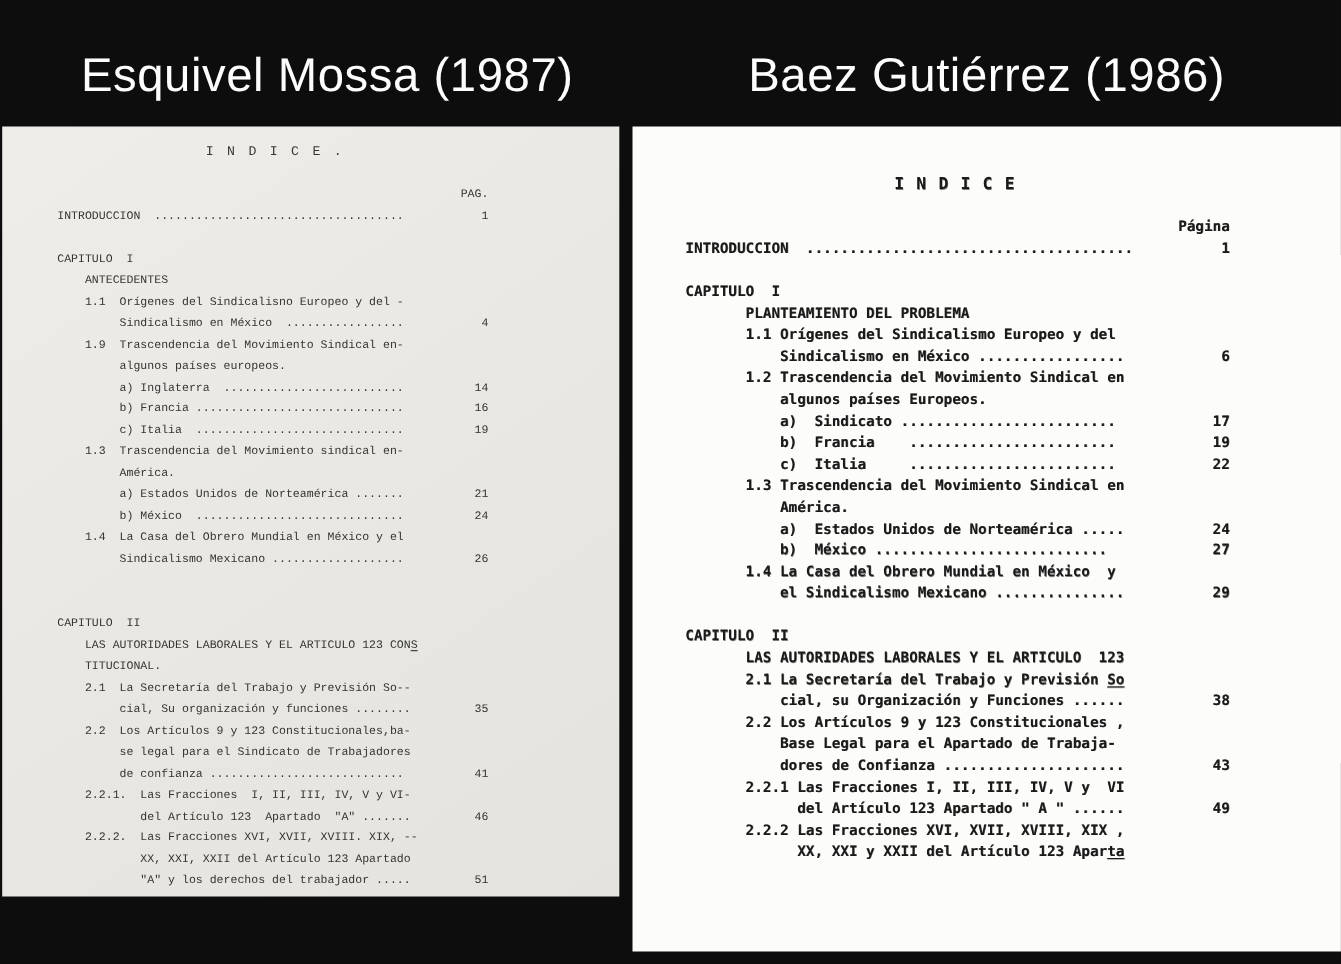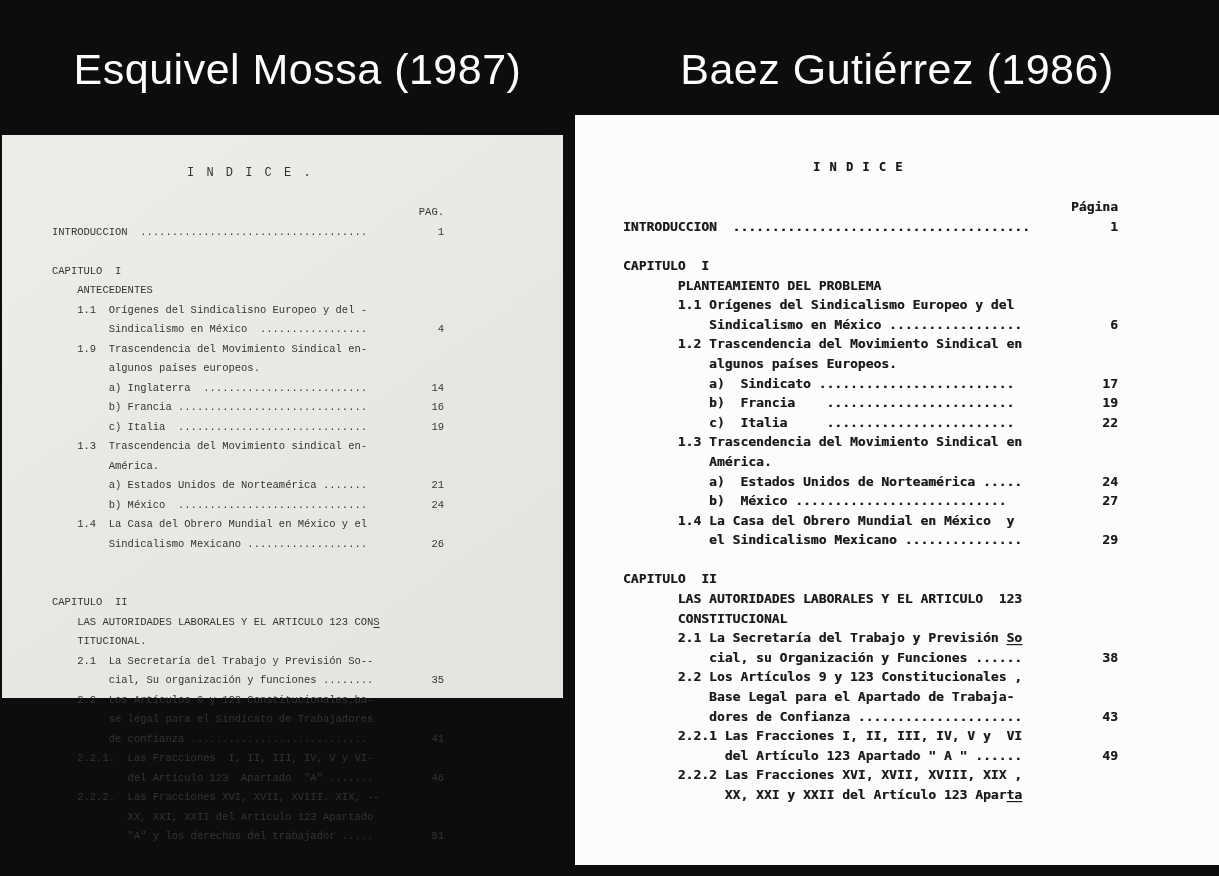--- a/index.html
+++ b/index.html
@@ -21,41 +21,40 @@
   }
   .hdr-left  { left: 16px;     width: 563px; }
   .hdr-right { left: 575px; width: 644px; }
 
   
   .page {
     position: absolute; top: 115px;
     box-sizing: border-box;
   }
   .page-left {
-    left: 2px; width: 561px; height: 563px;
+    left: 2px; width: 561px; height: 700px;
     background: linear-gradient(145deg, #eeedea 0%, #e8e7e3 55%, #e4e3df 100%);
-    padding: 29px 0 0 50px;
+    padding: 14px 0 0 50px;
     color: var(--left-ink, #343431);
     font-family: "Liberation Mono", monospace;
     font-size: 10.5px;
-    margin-top: 20px;
   }
   .page-right {
     left: 575px; width: 644px; height: 750px;
     background: var(--right-page-bg, #fcfcfa);
     padding: 43px 0 0 48px;
     color: var(--right-ink, #1a1a1a);
     font-family: "DejaVu Sans Mono", monospace;
     font-size: 13px; font-weight: 700;
     text-shadow: 0.4px 0.3px 0.4px rgba(20,20,20,0.55);
   }
 
   .doc-title { white-space: pre; }
   .page-left  .doc-title { height: 19.5px; line-height: 19.5px; margin-left: 135px; font-size: 12px; letter-spacing: 2.5px; }
-  .page-right .doc-title { height: 19.6px; line-height: 19.6px; margin-left: 190px; font-size: 12px; letter-spacing: 1px; }
+  .page-right .doc-title { height: 19.6px; line-height: 19.6px; margin-left: 190px; font-size: 15px; letter-spacing: 1px; }
 
   .line { position: relative; white-space: pre; }
   .page-left  .line { height: 19.5px; line-height: 19.5px; }
   .page-right .line { height: 19.6px; line-height: 19.6px; }
 
   .pnum { position: absolute; top: 0; text-align: right; white-space: pre; }
   .page-left  .pnum { left: 362px; width: 30px; }
   .page-right .pnum { left: 438px; width: 57px; }
 
   .u { text-decoration: underline; text-underline-offset: 2px; }
@@ -127,21 +126,20 @@
         <div class="line"><span>           c)  Italia     ........................</span><span class="pnum">22</span></div>
         <div class="line"><span>       1.3 Trascendencia del Movimiento Sindical en</span></div>
         <div class="line"><span>           América.</span></div>
         <div class="line"><span>           a)  Estados Unidos de Norteamérica .....</span><span class="pnum">24</span></div>
         <div class="line"><span>           b)  México ...........................</span><span class="pnum">27</span></div>
         <div class="line"><span>       1.4 La Casa del Obrero Mundial en México  y</span></div>
         <div class="line"><span>           el Sindicalismo Mexicano ...............</span><span class="pnum">29</span></div>
         <div class="line"><span></span></div>
         <div class="line"><span>CAPITULO  II</span></div>
         <div class="line"><span>       LAS AUTORIDADES LABORALES Y EL ARTICULO  123</span></div>
-        <div class="line"><span>       CONSTITUCIONAL</span></div>
         <div class="line"><span>       2.1 La Secretaría del Trabajo y Previsión </span><span class="u">So</span></div>
         <div class="line"><span>           cial, su Organización y Funciones ......</span><span class="pnum">38</span></div>
         <div class="line"><span>       2.2 Los Artículos 9 y 123 Constitucionales ,</span></div>
         <div class="line"><span>           Base Legal para el Apartado de Trabaja-</span></div>
         <div class="line"><span>           dores de Confianza .....................</span><span class="pnum">43</span></div>
         <div class="line"><span>       2.2.1 Las Fracciones I, II, III, IV, V y  VI</span></div>
         <div class="line"><span>             del Artículo 123 Apartado " A " ......</span><span class="pnum">49</span></div>
         <div class="line"><span>       2.2.2 Las Fracciones XVI, XVII, XVIII, XIX ,</span></div>
         <div class="line"><span>             XX, XXI y XXII del Artículo 123 Apar</span><span class="u">ta</span></div>
       </div>

